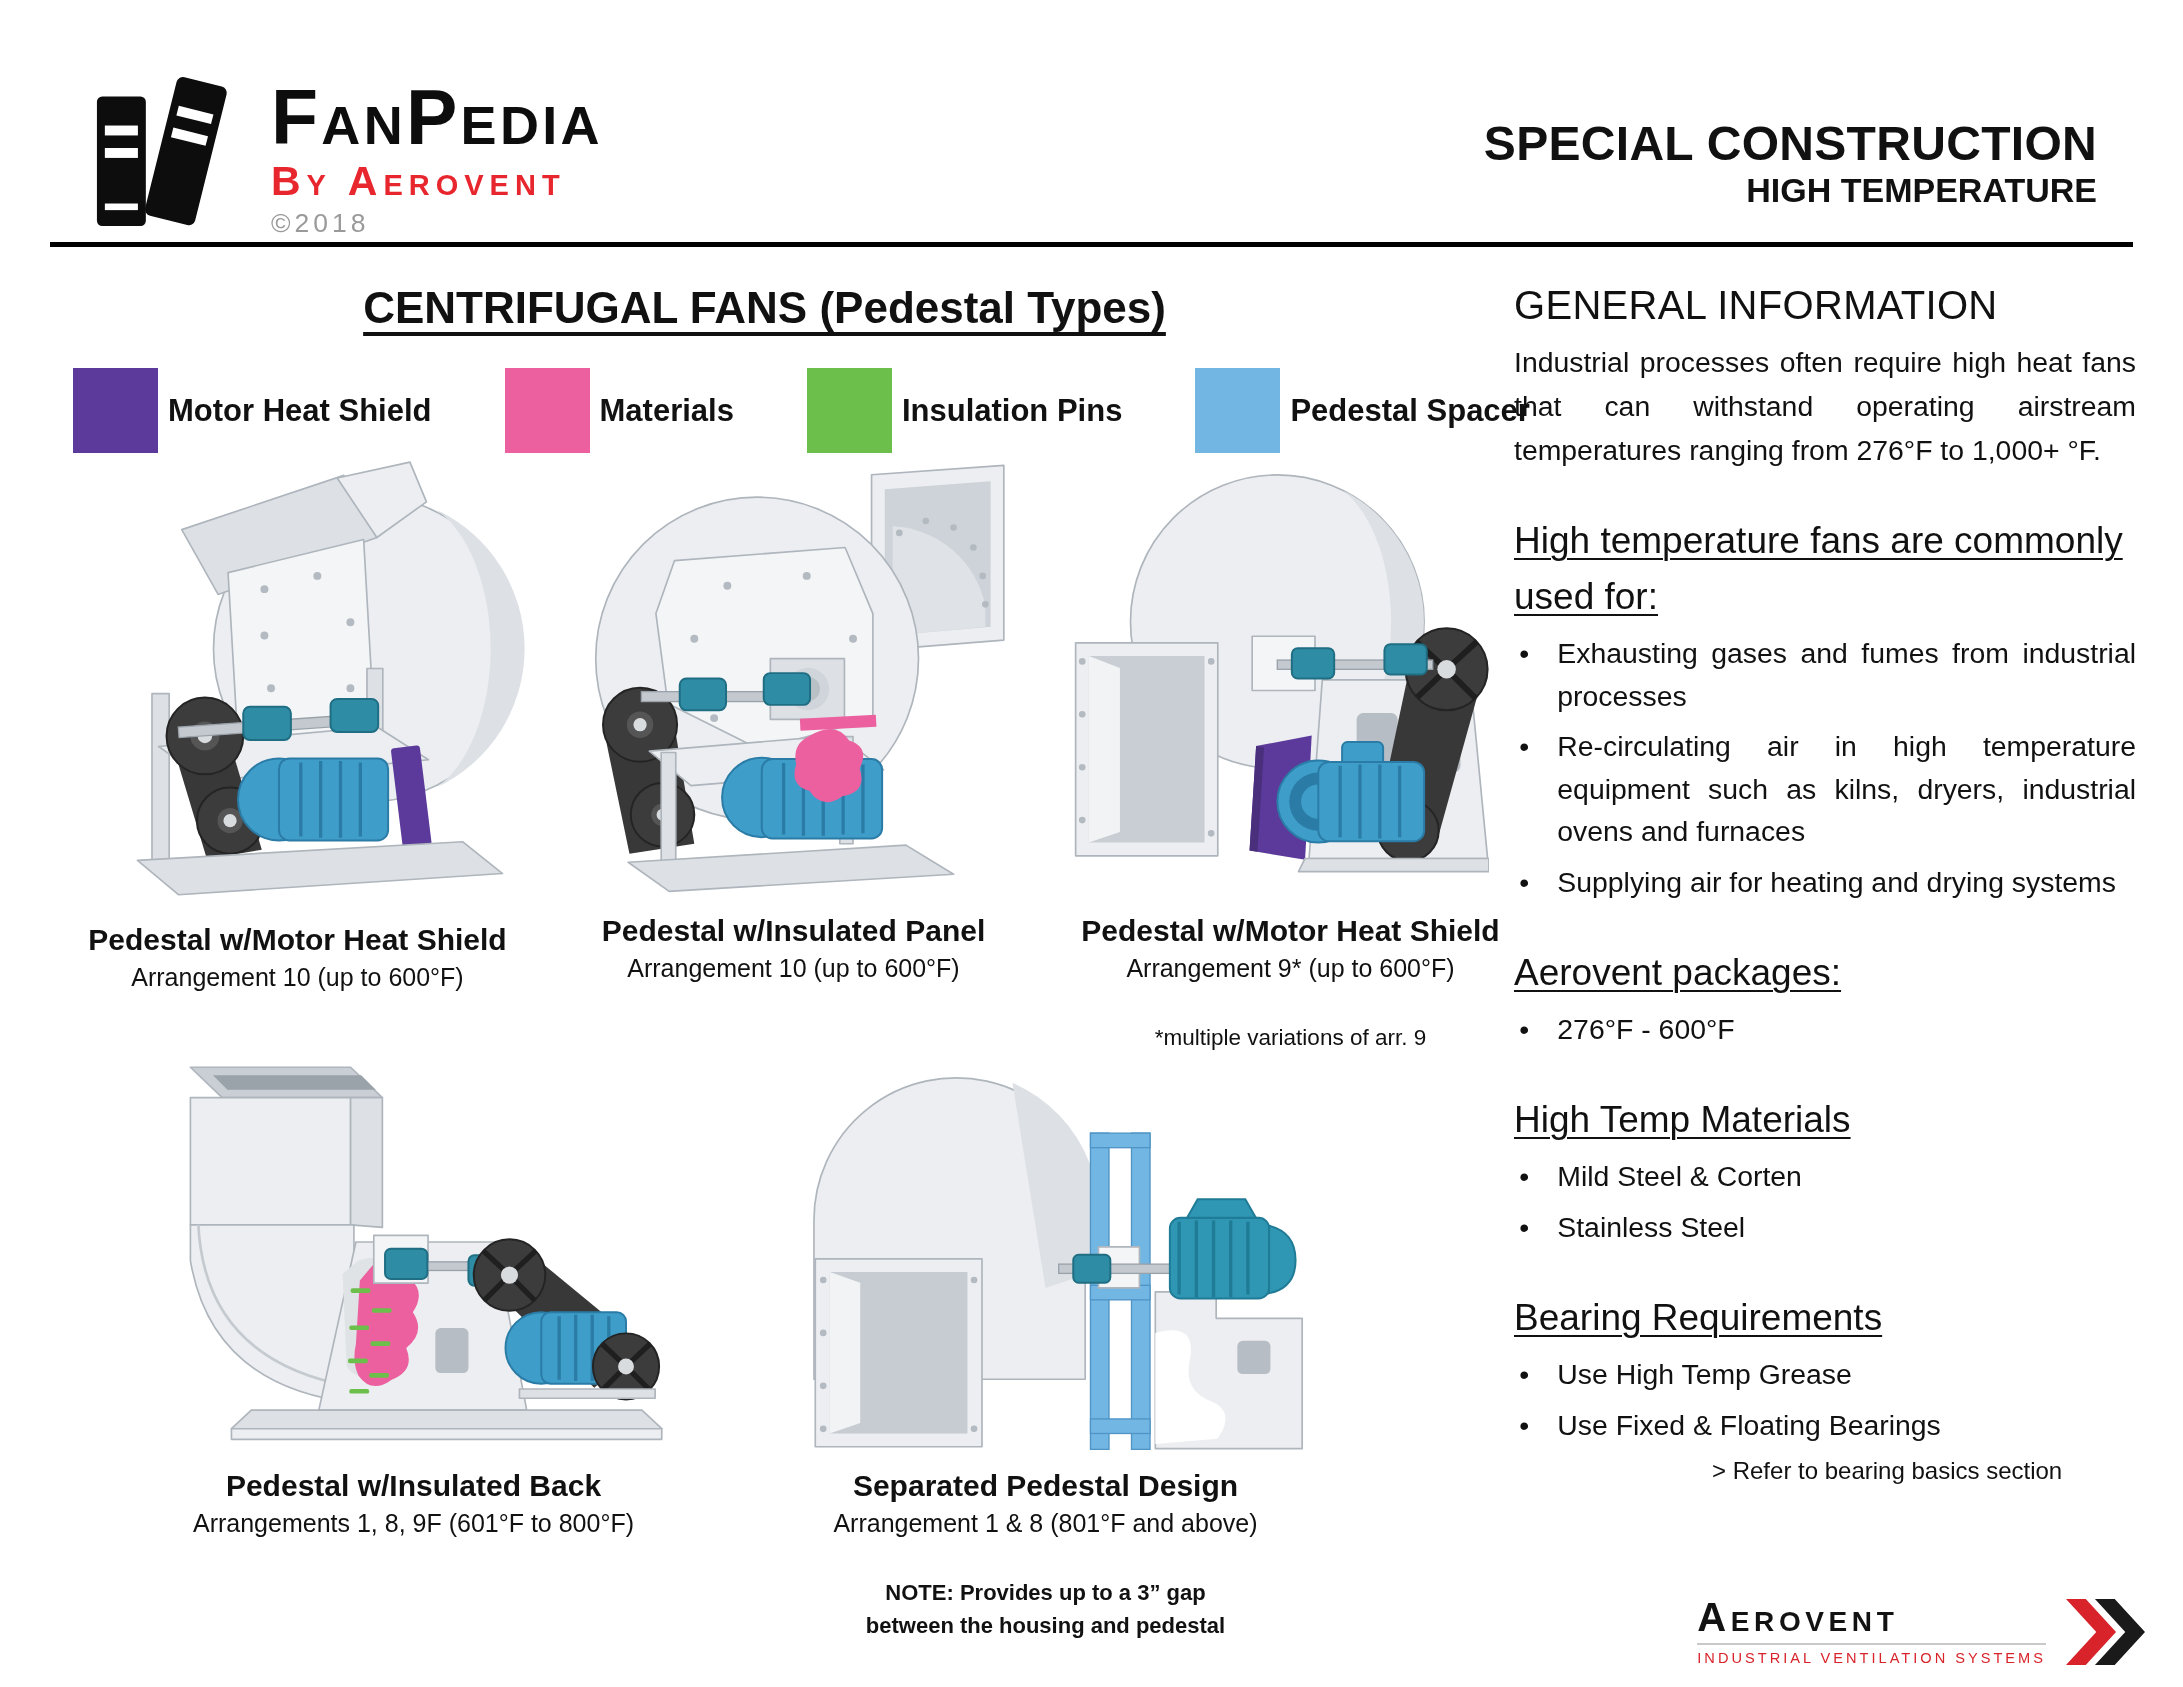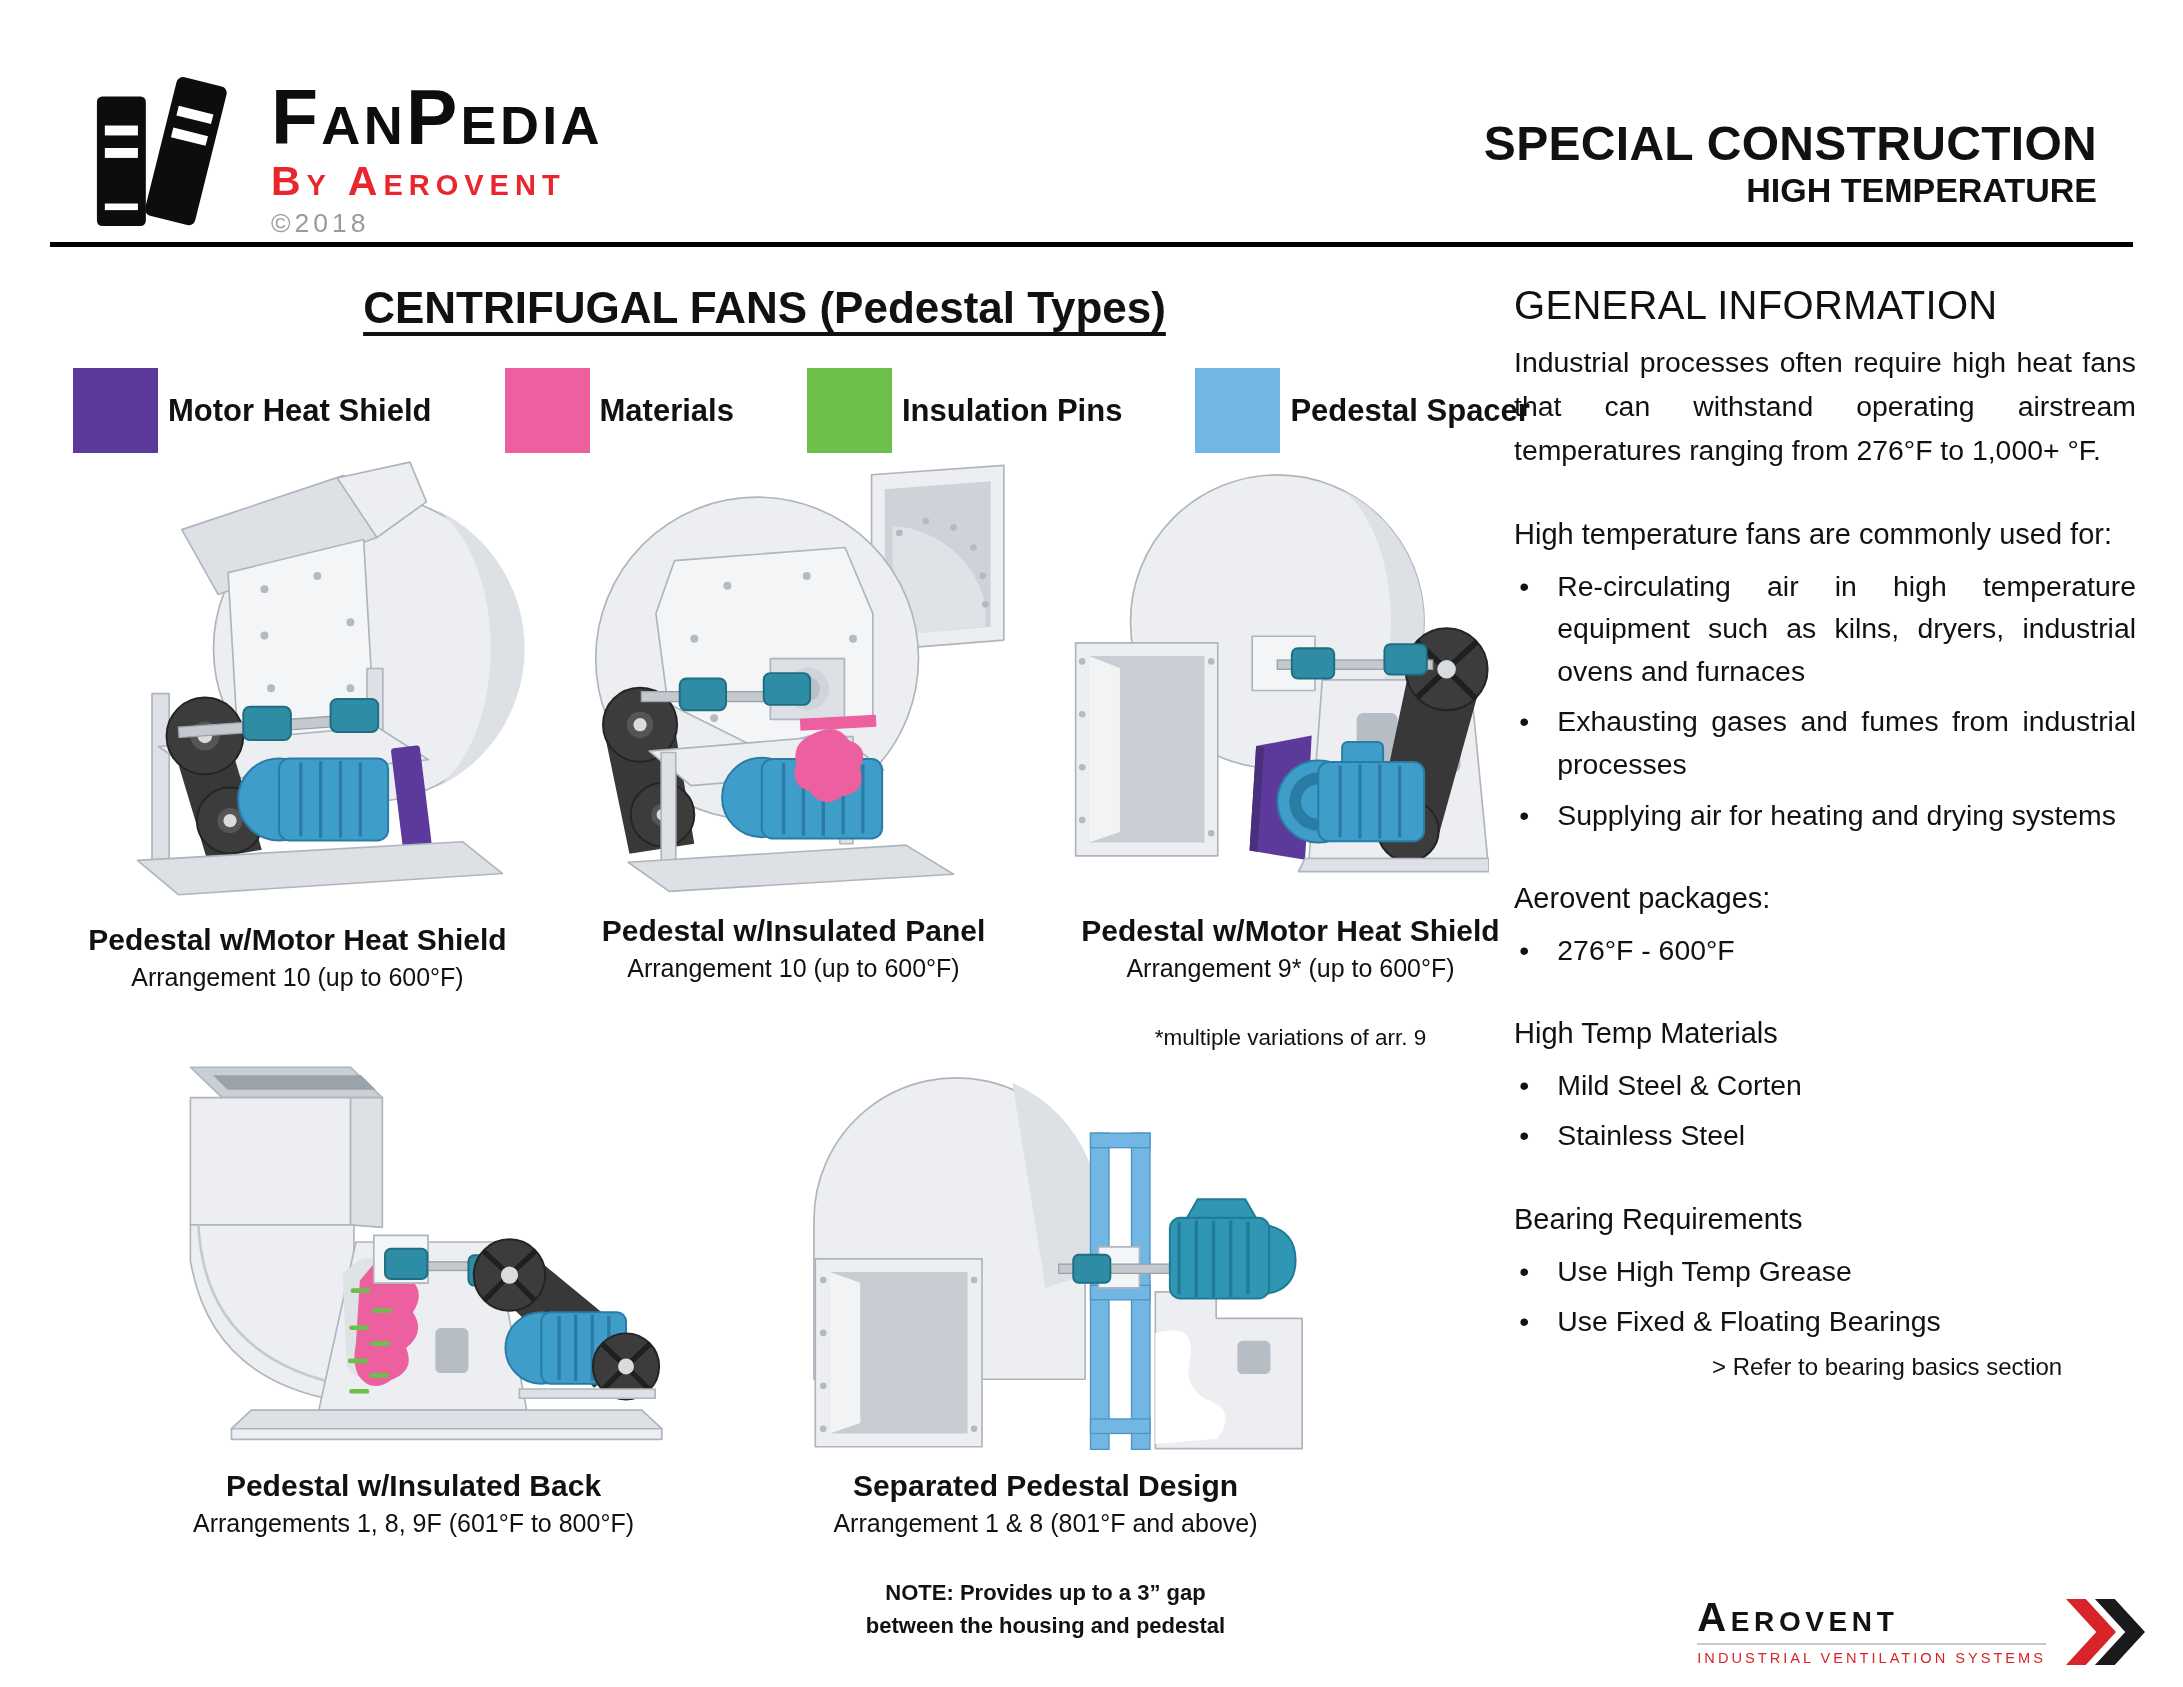--- a/index.html
+++ b/index.html
@@ -31,21 +31,21 @@
   .caption h3{font-size:30px;font-weight:700;line-height:1.25}
   .caption p{font-size:25px;font-weight:400;margin-top:4px}
   .caption .fnote{font-size:22.5px;margin-top:42px}
   .caption .bnote{font-size:22px;font-weight:600;margin-top:38px;line-height:1.5}
 
   
   .right{position:absolute;left:1514px;top:283px;width:622px}
   .right h3{font-size:40px;font-weight:400;letter-spacing:0.3px}
   .right .intro{font-size:28.4px;line-height:1.55;text-align:justify;margin-top:12px}
   .grp{margin-top:41px}
-  .grp-head{font-size:29px;font-weight:400;text-decoration-thickness:2px;text-underline-offset:5.3px;line-height:1.5}
+  .grp-head{font-size:37px;font-weight:400;text-decoration:underline;text-decoration-thickness:2px;text-underline-offset:5.3px;line-height:1.5}
   .blt{display:flex;font-size:28.4px;line-height:1.5;margin-top:8px}
   .blt::before{content:"•";flex:0 0 38px;padding-left:5.3px}
   .blt span{flex:1;text-align:justify}
   .blt.nj span{text-align:left}
   .refer{font-size:24px;line-height:1.5;margin-top:6.6px;padding-left:198px}
 
   
   .footer-logo{position:absolute;right:38px;bottom:21px;display:flex;align-items:center;gap:20px}
   .fl-text{text-align:left}
   .fl-name{font-size:40px;font-weight:700;letter-spacing:4.6px;color:#121212;line-height:1}
@@ -337,24 +337,24 @@
     <p class="bnote" style="margin-left:auto;margin-right:auto;width:410px">NOTE: Provides up to a 3” gap between the housing and pedestal</p>
   </div>
 
   <aside class="right">
     <h3>GENERAL INFORMATION</h3>
     <p class="intro">Industrial processes often require high heat fans that can withstand operating airstream temperatures ranging from 276°F to 1,000+ °F.</p>
 
     <div class="grp">
       <div class="grp-head">High temperature fans are commonly used for:</div>
       <div class="blt">
+          <span>Exhausting gases and fumes from industrial processes</span>
+        </div>
+      <div class="blt">
           <span>Re-circulating air in high temperature equipment such as kilns, dryers, industrial ovens and furnaces</span>
-        </div>
-      <div class="blt">
-          <span>Exhausting gases and fumes from industrial processes</span>
         </div>
       <div class="blt nj">
           <span>Supplying air for heating and drying systems</span>
         </div>
     </div>
 
     <div class="grp">
       <div class="grp-head">Aerovent packages:</div>
       <div class="blt nj">
           <span>276°F - 600°F</span>

